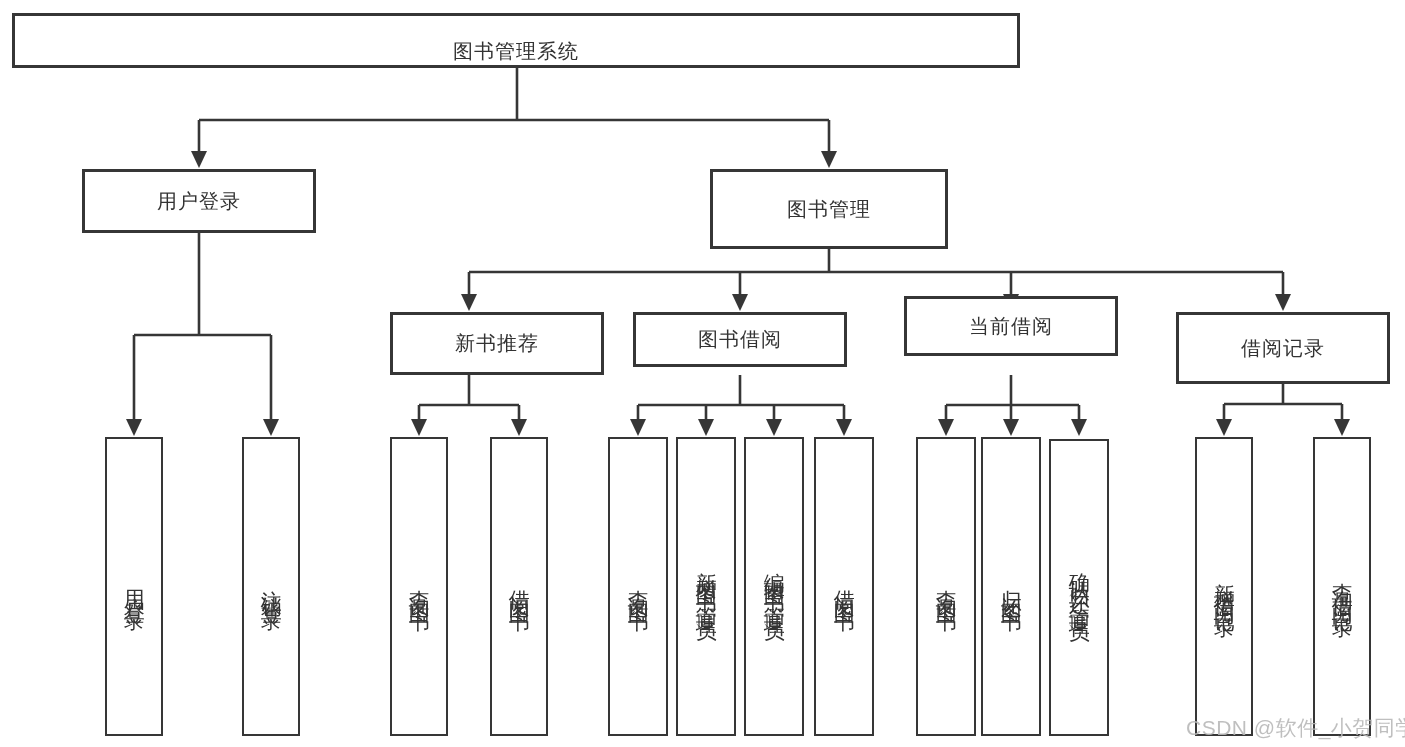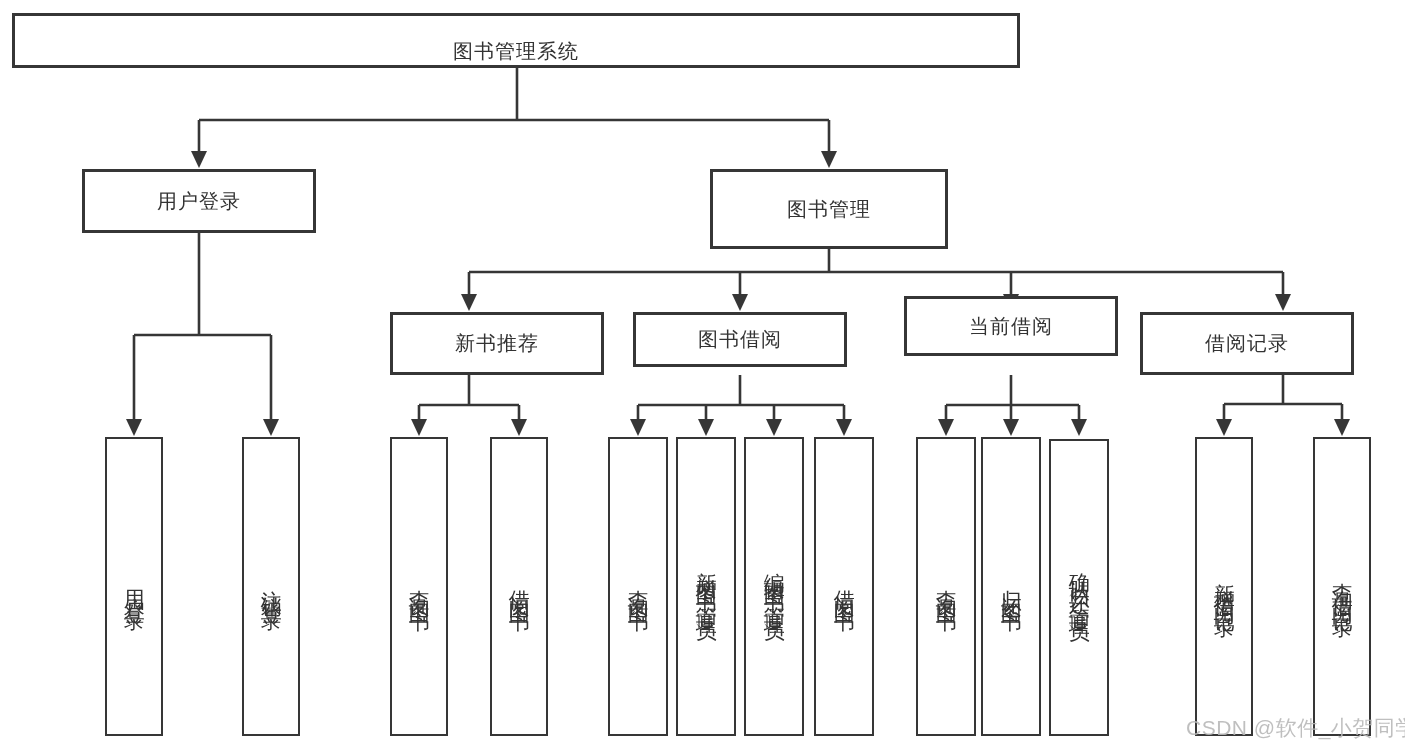--- a/index.html
+++ b/index.html
@@ -126,21 +126,21 @@
 
   <div class="node header" style="left:362px; top:312px; width:214px; height:63px;margin-left:28px;">
     <span>新书推荐</span>
   </div>
   <div class="node header" style="left:633px; top:312px; width:214px; height:55px;">
     <span>图书借阅</span>
   </div>
   <div class="node header" style="left:904px; top:296px; width:214px; height:60px;font-family:Liberation Mono, monospace;">
     <span>当前借阅</span>
   </div>
-  <div class="node header" style="left:1140px; top:312px; width:214px; height:63px;justify-content:center;">
+  <div class="node header" style="left:1176px; top:312px; width:214px; height:72px;justify-content:center;">
     <span>借阅记录</span>
   </div>
 
   <div class="node leaf" style="left:105px; top:437px; width:58px; height:299px;">
     <span class="vtext">用户登录</span>
   </div>
   <div class="node leaf" style="left:242px; top:437px; width:58px; height:299px;">
     <span class="vtext">注销登录</span>
   </div>
 

